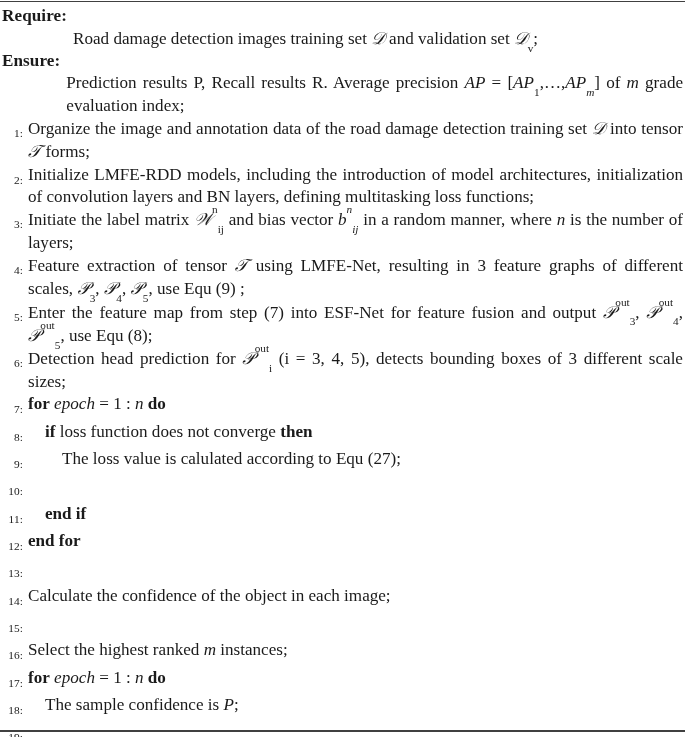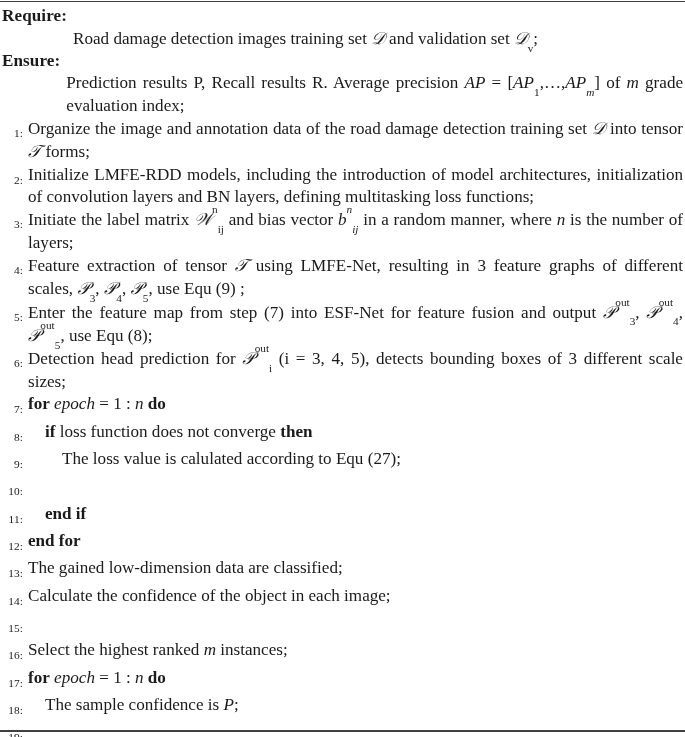--- a/index.html
+++ b/index.html
@@ -220,21 +220,20 @@
       <div class="content nojust ind1 b">end if</div>
     </div>
 
     <div class="line">
       <div class="gutter">12:</div>
       <div class="content nojust b">end for</div>
     </div>
 
     <div class="line">
       <div class="gutter">13:</div>
-      <div class="content nojust">The gained low-dimension data are classified;</div>
     </div>
 
     <div class="line">
       <div class="gutter">14:</div>
       <div class="content nojust">Calculate the confidence of the object in each image;</div>
     </div>
 
     <div class="line">
       <div class="gutter">15:</div>
     </div>

